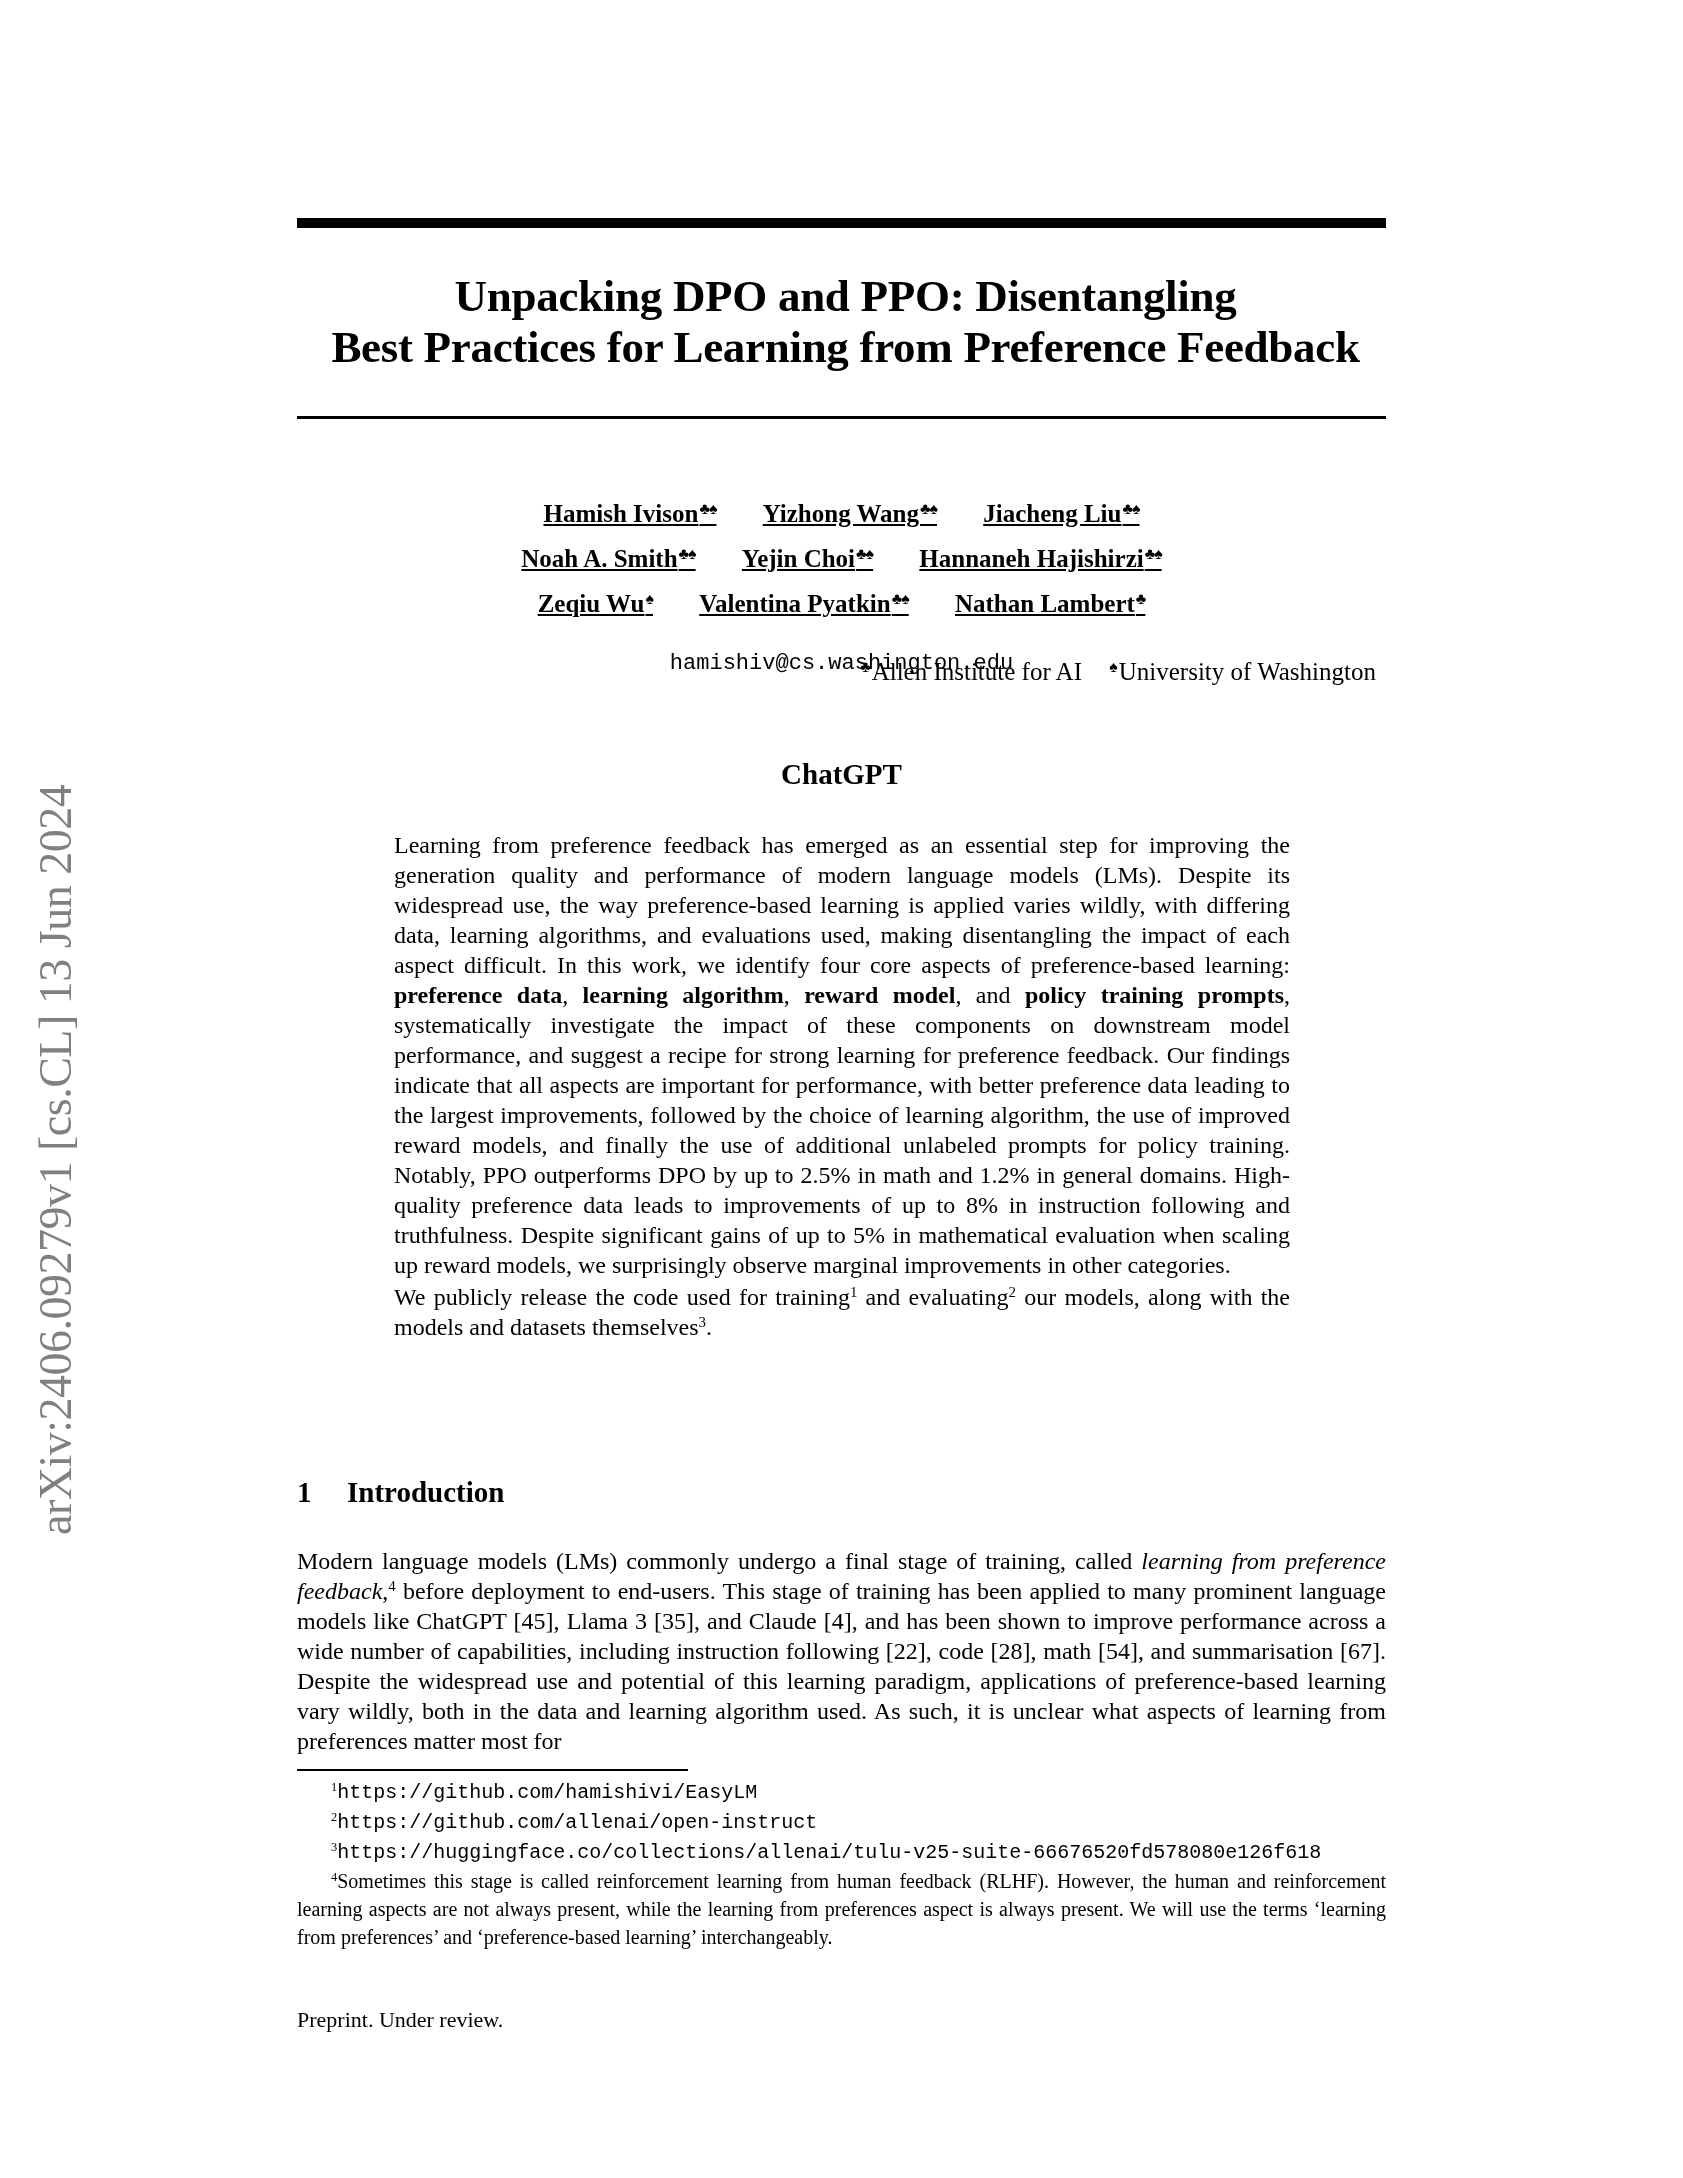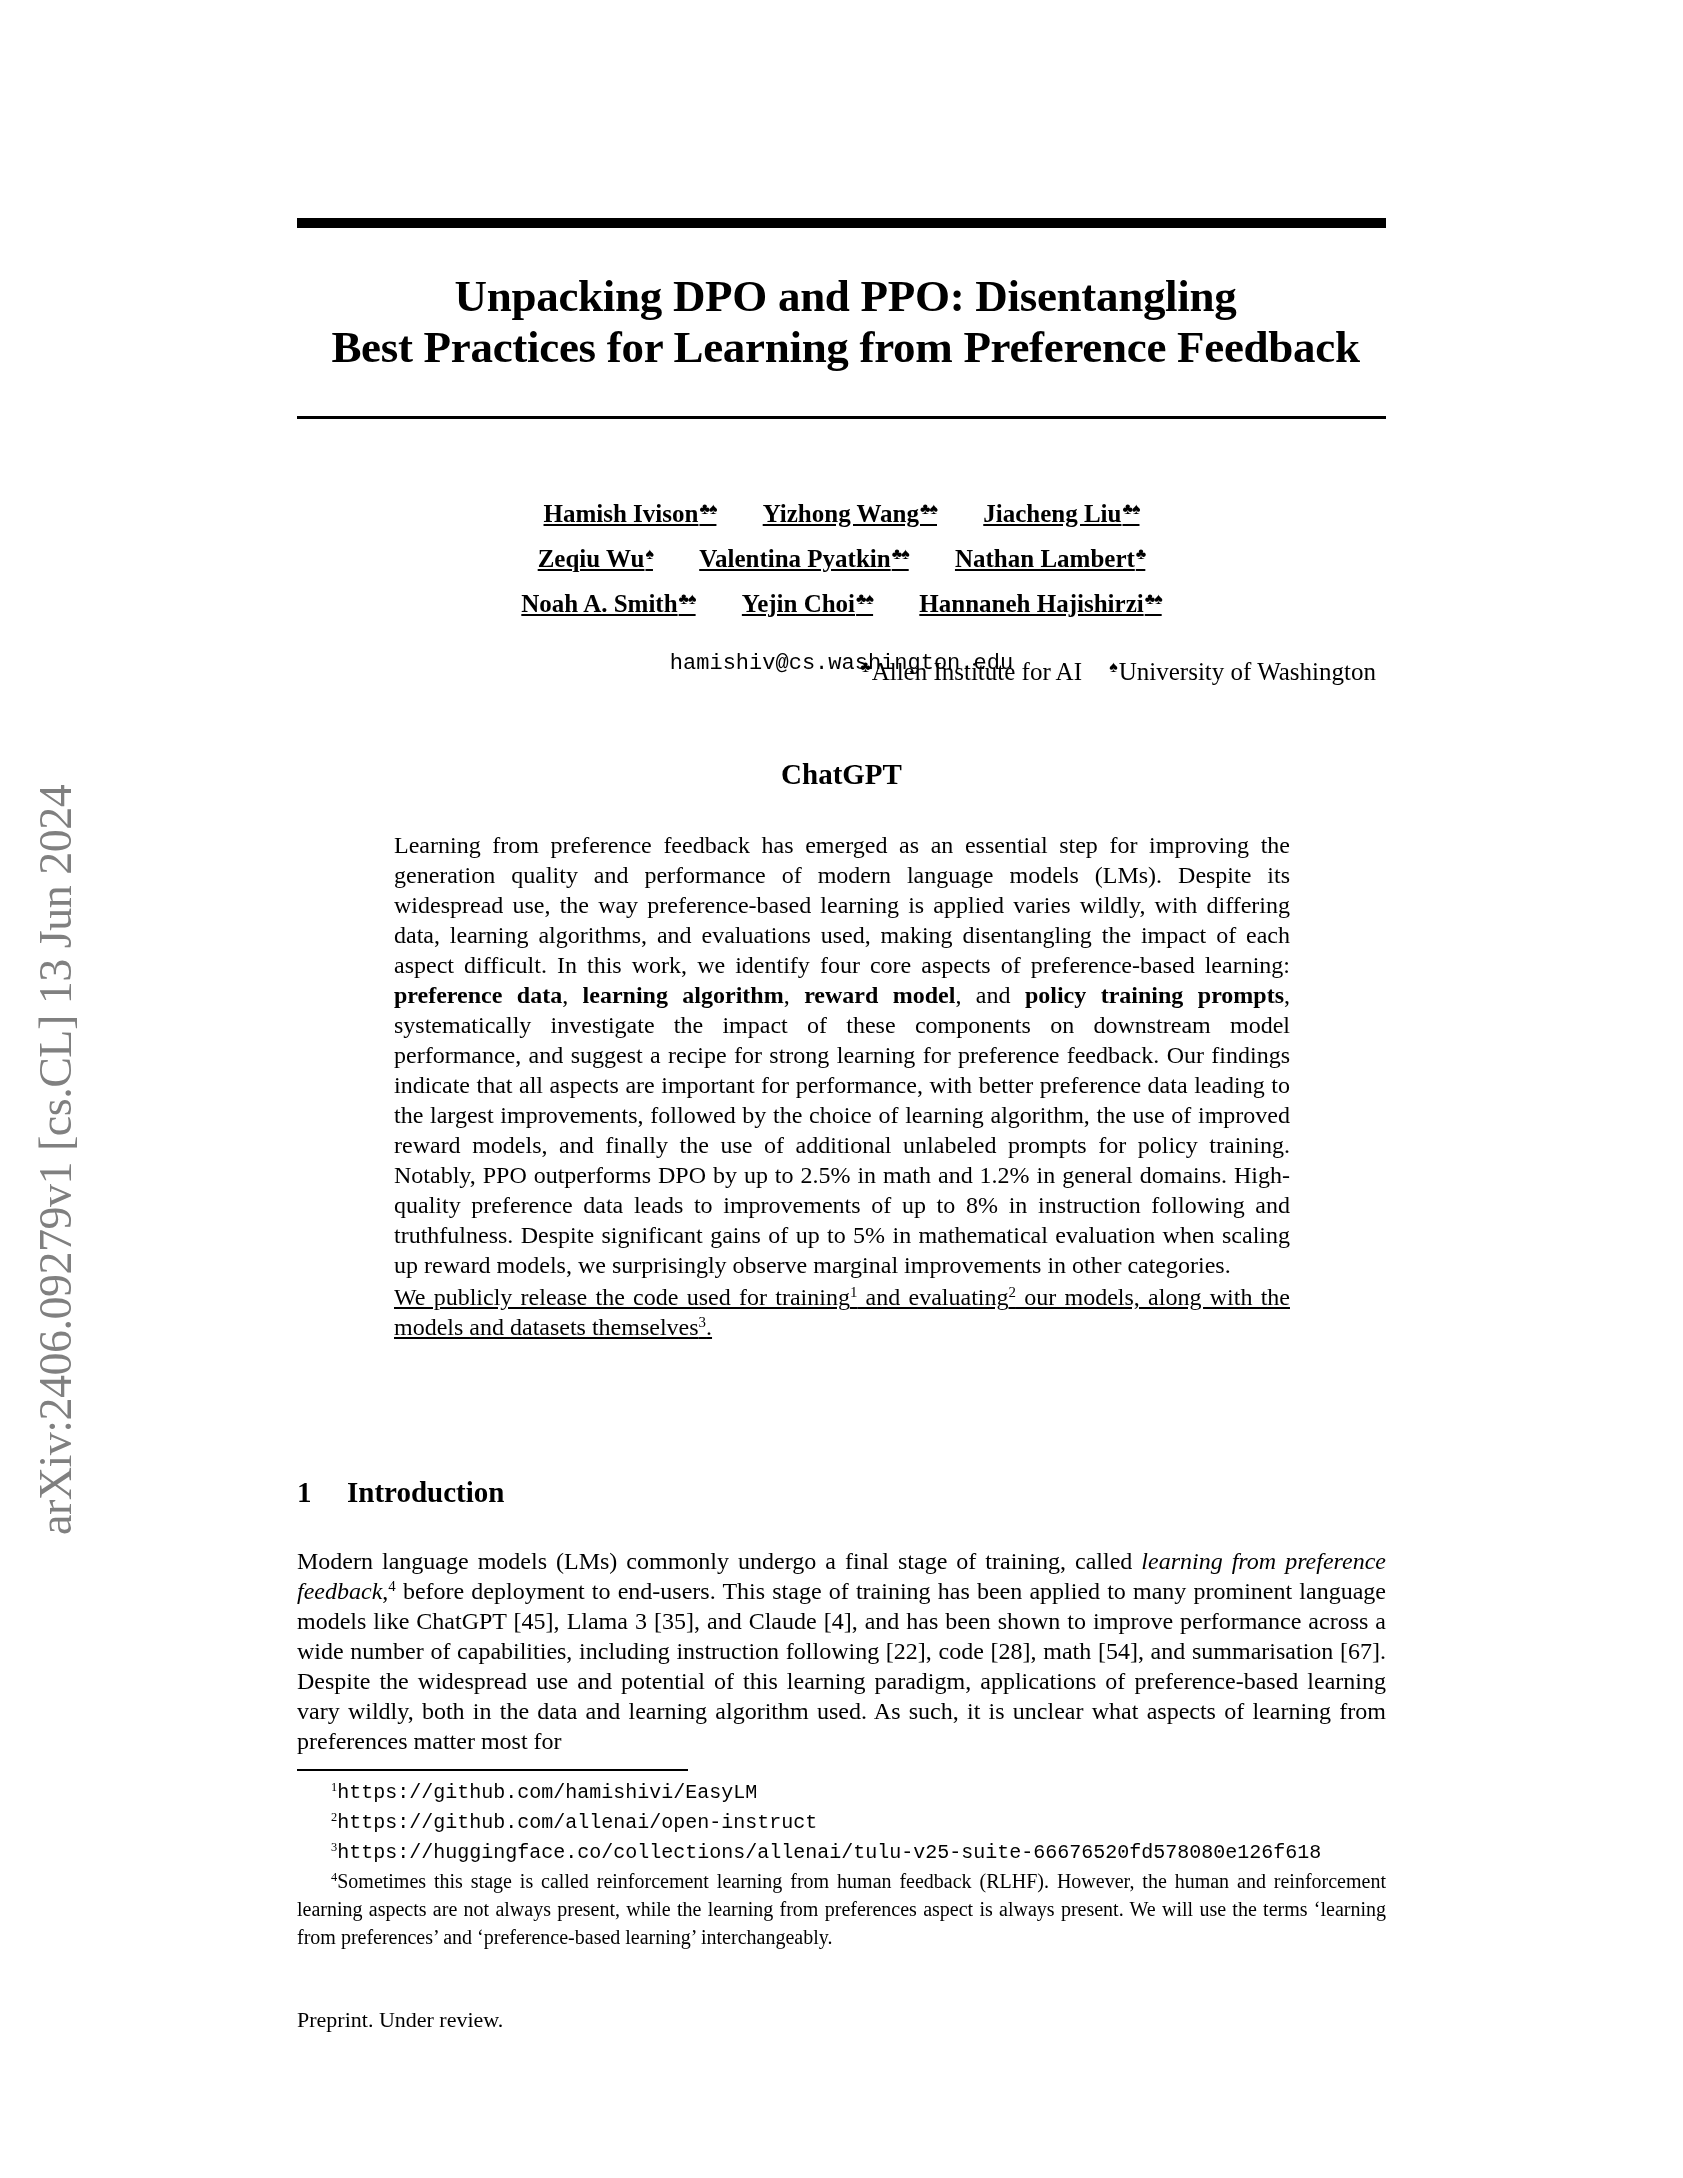--- a/index.html
+++ b/index.html
@@ -17,21 +17,21 @@
   .author { display: inline-block; margin: 4px 20px; text-decoration: underline; }
   .sym { font-size: 16px; vertical-align: 8px; margin-left: 1px; letter-spacing: -1px; }
   .affil { left: 297px; top: 652px; width: 1089px; text-align: right; font-size: 25px; line-height: 30px; }
   .affil .aff { margin: 0 10px; }
   .affil .sym { font-size: 16px; vertical-align: 8px; margin-right: 2px; }
   .email { left: 297px; top: 651px; width: 1089px; text-align: center;
            font-family: Liberation Mono, monospace; font-size: 22px; line-height: 26px; }
   .abstract-title { left: 297px; top: 757px; width: 1089px; text-align: center; font-weight: bold; font-size: 29px; line-height: 34px; }
   .abstract { left: 394px; top: 830px; width: 896px; font-size: 24px; line-height: 30px; text-align: justify; }
   .abstract p { margin: 0; }
-  .abstract p + p { margin-top: 2px; text-decoration: underline; }
+  .abstract p + p { margin-top: 2px; }
   .intro-heading { left: 297px; top: 1475px; font-weight: bold; font-size: 29px; line-height: 34px; white-space: nowrap; }
   .intro-heading .num { display: inline-block; width: 50px; }
   .intro-body { left: 297px; top: 1546px; width: 1089px; font-size: 24px; line-height: 30px; text-align: justify; }
   .intro-body p { margin: 0; }
   .fn-rule { left: 297px; top: 1769px; width: 391px; height: 2px; background: #000; }
   .footnotes { left: 297px; top: 1777px; width: 1089px; font-size: 20px; line-height: 28px; }
   .fn { white-space: nowrap; padding-left: 34px; }
   .fn sup, .intro-body sup, .abstract sup { font-size: 62%; vertical-align: 0.55em; line-height: 0; }
   .mono { font-family: "Liberation Mono", "DejaVu Sans Mono", monospace; font-size: 20px; }
   .fn-4 { text-indent: 34px; padding-left: 0; text-align: justify; white-space: normal; }
@@ -52,28 +52,28 @@
 </h1>
 <div class="abs rule-thin"></div>
 
 <div class="abs authors">
   <div class="author-line">
     <span class="author"><span>Hamish Ivison</span><span class="sym">♣♠</span></span>
     <span class="author"><span>Yizhong Wang</span><span class="sym">♣♠</span></span>
     <span class="author"><span>Jiacheng Liu</span><span class="sym">♣♠</span></span>
   </div>
   <div class="author-line">
+    <span class="author"><span>Noah A. Smith</span><span class="sym">♣♠</span></span>
+    <span class="author"><span>Yejin Choi</span><span class="sym">♣♠</span></span>
+    <span class="author"><span>Hannaneh Hajishirzi</span><span class="sym">♣♠</span></span>
+  </div>
+  <div class="author-line">
     <span class="author"><span>Zeqiu Wu</span><span class="sym">♠</span></span>
     <span class="author"><span>Valentina Pyatkin</span><span class="sym">♣♠</span></span>
     <span class="author"><span>Nathan Lambert</span><span class="sym">♣</span></span>
-  </div>
-  <div class="author-line">
-    <span class="author"><span>Noah A. Smith</span><span class="sym">♣♠</span></span>
-    <span class="author"><span>Yejin Choi</span><span class="sym">♣♠</span></span>
-    <span class="author"><span>Hannaneh Hajishirzi</span><span class="sym">♣♠</span></span>
   </div>
 </div>
 
 <div class="abs affil">
   <span class="aff"><span class="sym">♣</span><span>Allen Institute for AI</span></span>
   <span class="aff"><span class="sym">♠</span><span>University of Washington</span></span>
 </div>
 <div class="abs email">hamishiv@cs.washington.edu</div>
 
 <h2 class="abs abstract-title" style="margin:0;">ChatGPT</h2>

